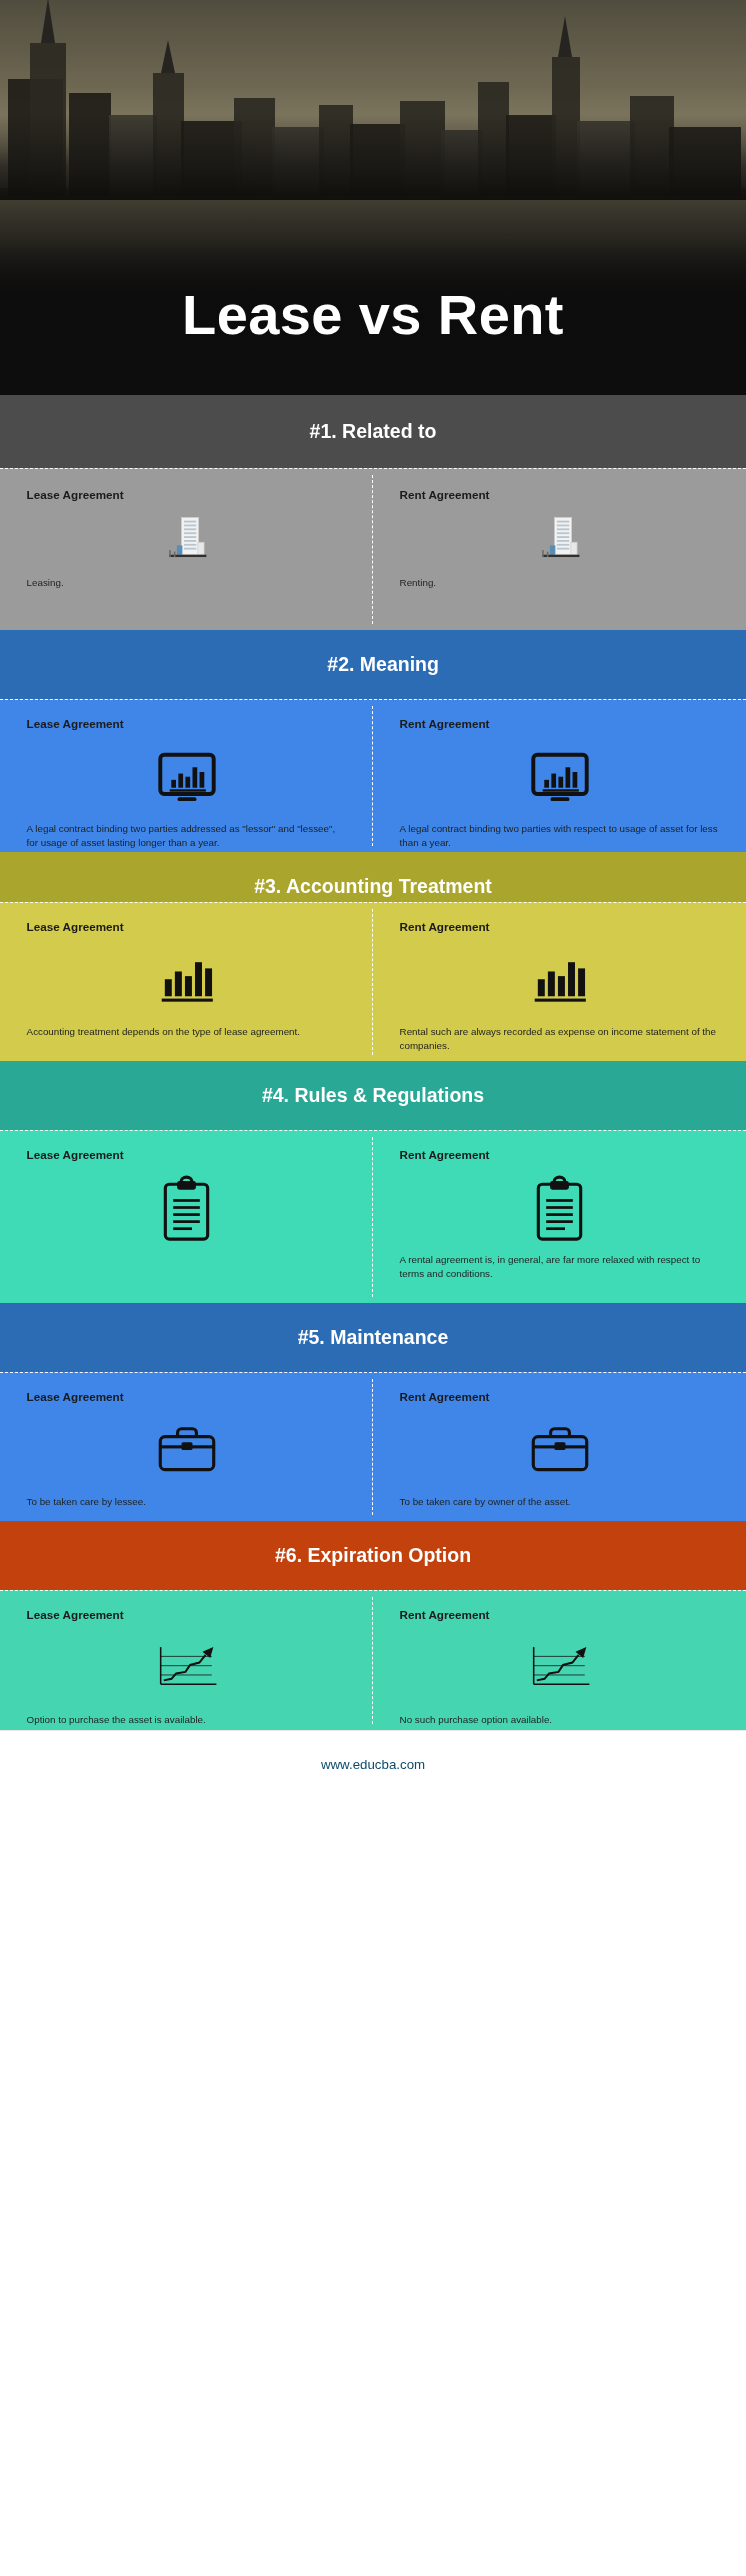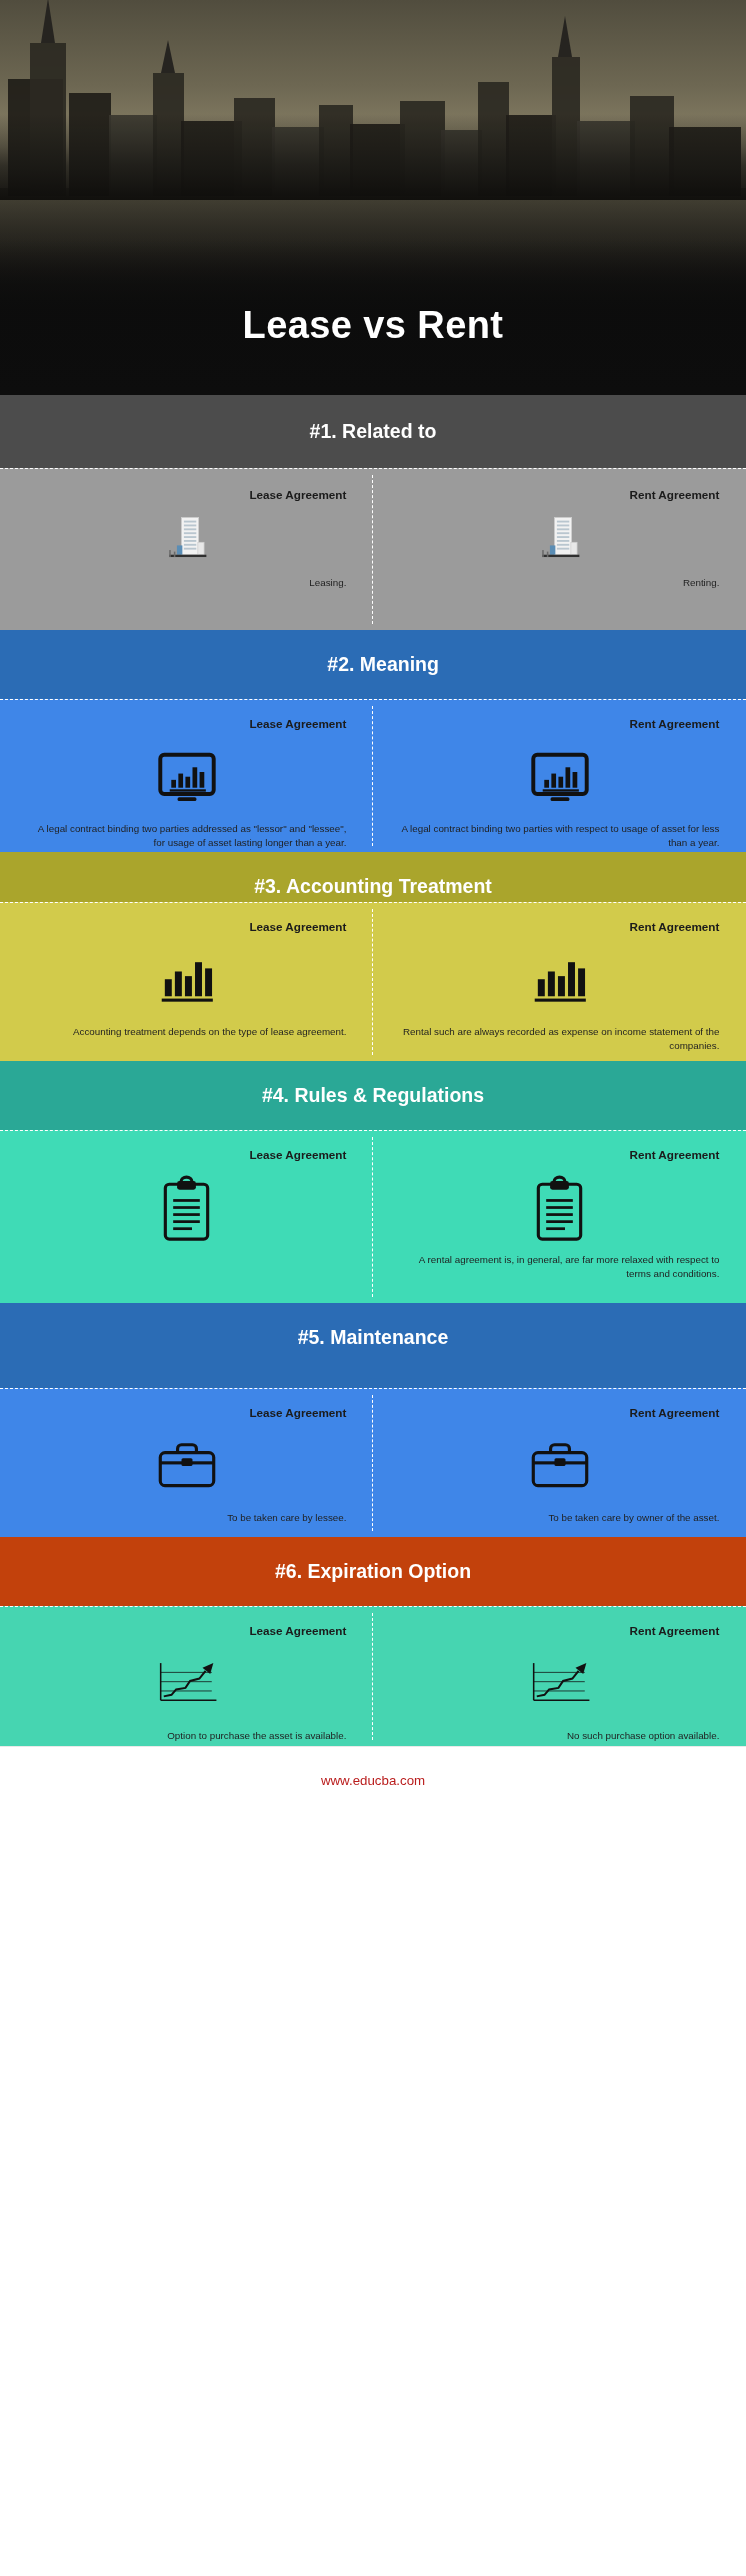--- a/index.html
+++ b/index.html
@@ -72,54 +72,54 @@
     left: 0; right: 0; bottom: 0;
     height: 156px;
     background: linear-gradient(to bottom, rgba(12,12,12,0) 0%, rgba(12,12,12,0.9) 45%, #0d0d0d 100%);
   }
   .hero-title {
     position: absolute;
     left: 0; right: 0;
     bottom: 48px;
     text-align: center;
     color: #ffffff;
-    font-size: 38px;
+    font-size: 56px;
     font-weight: bold;
     letter-spacing: 0.4px;
     z-index: 5;
   }
 
   
   .sec-header {
     text-align: center;
     color: #ffffff;
     font-size: 19.5px;
     font-weight: bold;
     padding: 18px 7.8px 18px;
     box-sizing: border-box;
   }
   .sec-header.h1 { background: #4c4c4c; height: 73px; line-height: 37px; }
   .sec-header.h2 { background: #2b6cb5; height: 69px; line-height: 33px; padding-left: 28px; }
   .sec-header.h3 { background: #aaa52c; height: 50px; line-height: 33px; }
   .sec-header.h4 { background: #2aa896; height: 69px; line-height: 33px; }
-  .sec-header.h5 { background: #2b6cb5; height: 85px; line-height: 33px; }
+  .sec-header.h5 { background: #2b6cb5; height: 69px; line-height: 33px; }
   .sec-header.h6 { background: #c2410c; height: 69px; line-height: 33px; }
 
   
   .panel {
     display: flex;
     position: relative;
     box-sizing: border-box;
     border-top: 1.6px dashed #ffffff;
   }
   .panel .col {
     width: 50%;
     box-sizing: border-box;
     padding: 17px 26.6px 20.3px;
-    text-align: right;
+    text-align: left;
     position: relative;
   }
   .panel .col.left::after {
     content: "";
     position: absolute;
     right: 0;
     top: 6.3px;
     bottom: 6.3px;
     border-right: 1.6px dashed #ffffff;
   }
@@ -153,21 +153,21 @@
   .panel.p1 .col { padding-top: 19px; }
 
   
   .footer {
     height: 66px;
     background: #ffffff;
     display: flex;
     align-items: center;
     justify-content: center;
     font-size: 13.3px;
-    color: #b91c1c;
+    color: #0c4a6e;
     border-top: 0.8px solid #e9e9e9;
   }
 
   svg { display: block; }
 </style>
 </head>
 <body>
 
 <div class="infographic">
 

